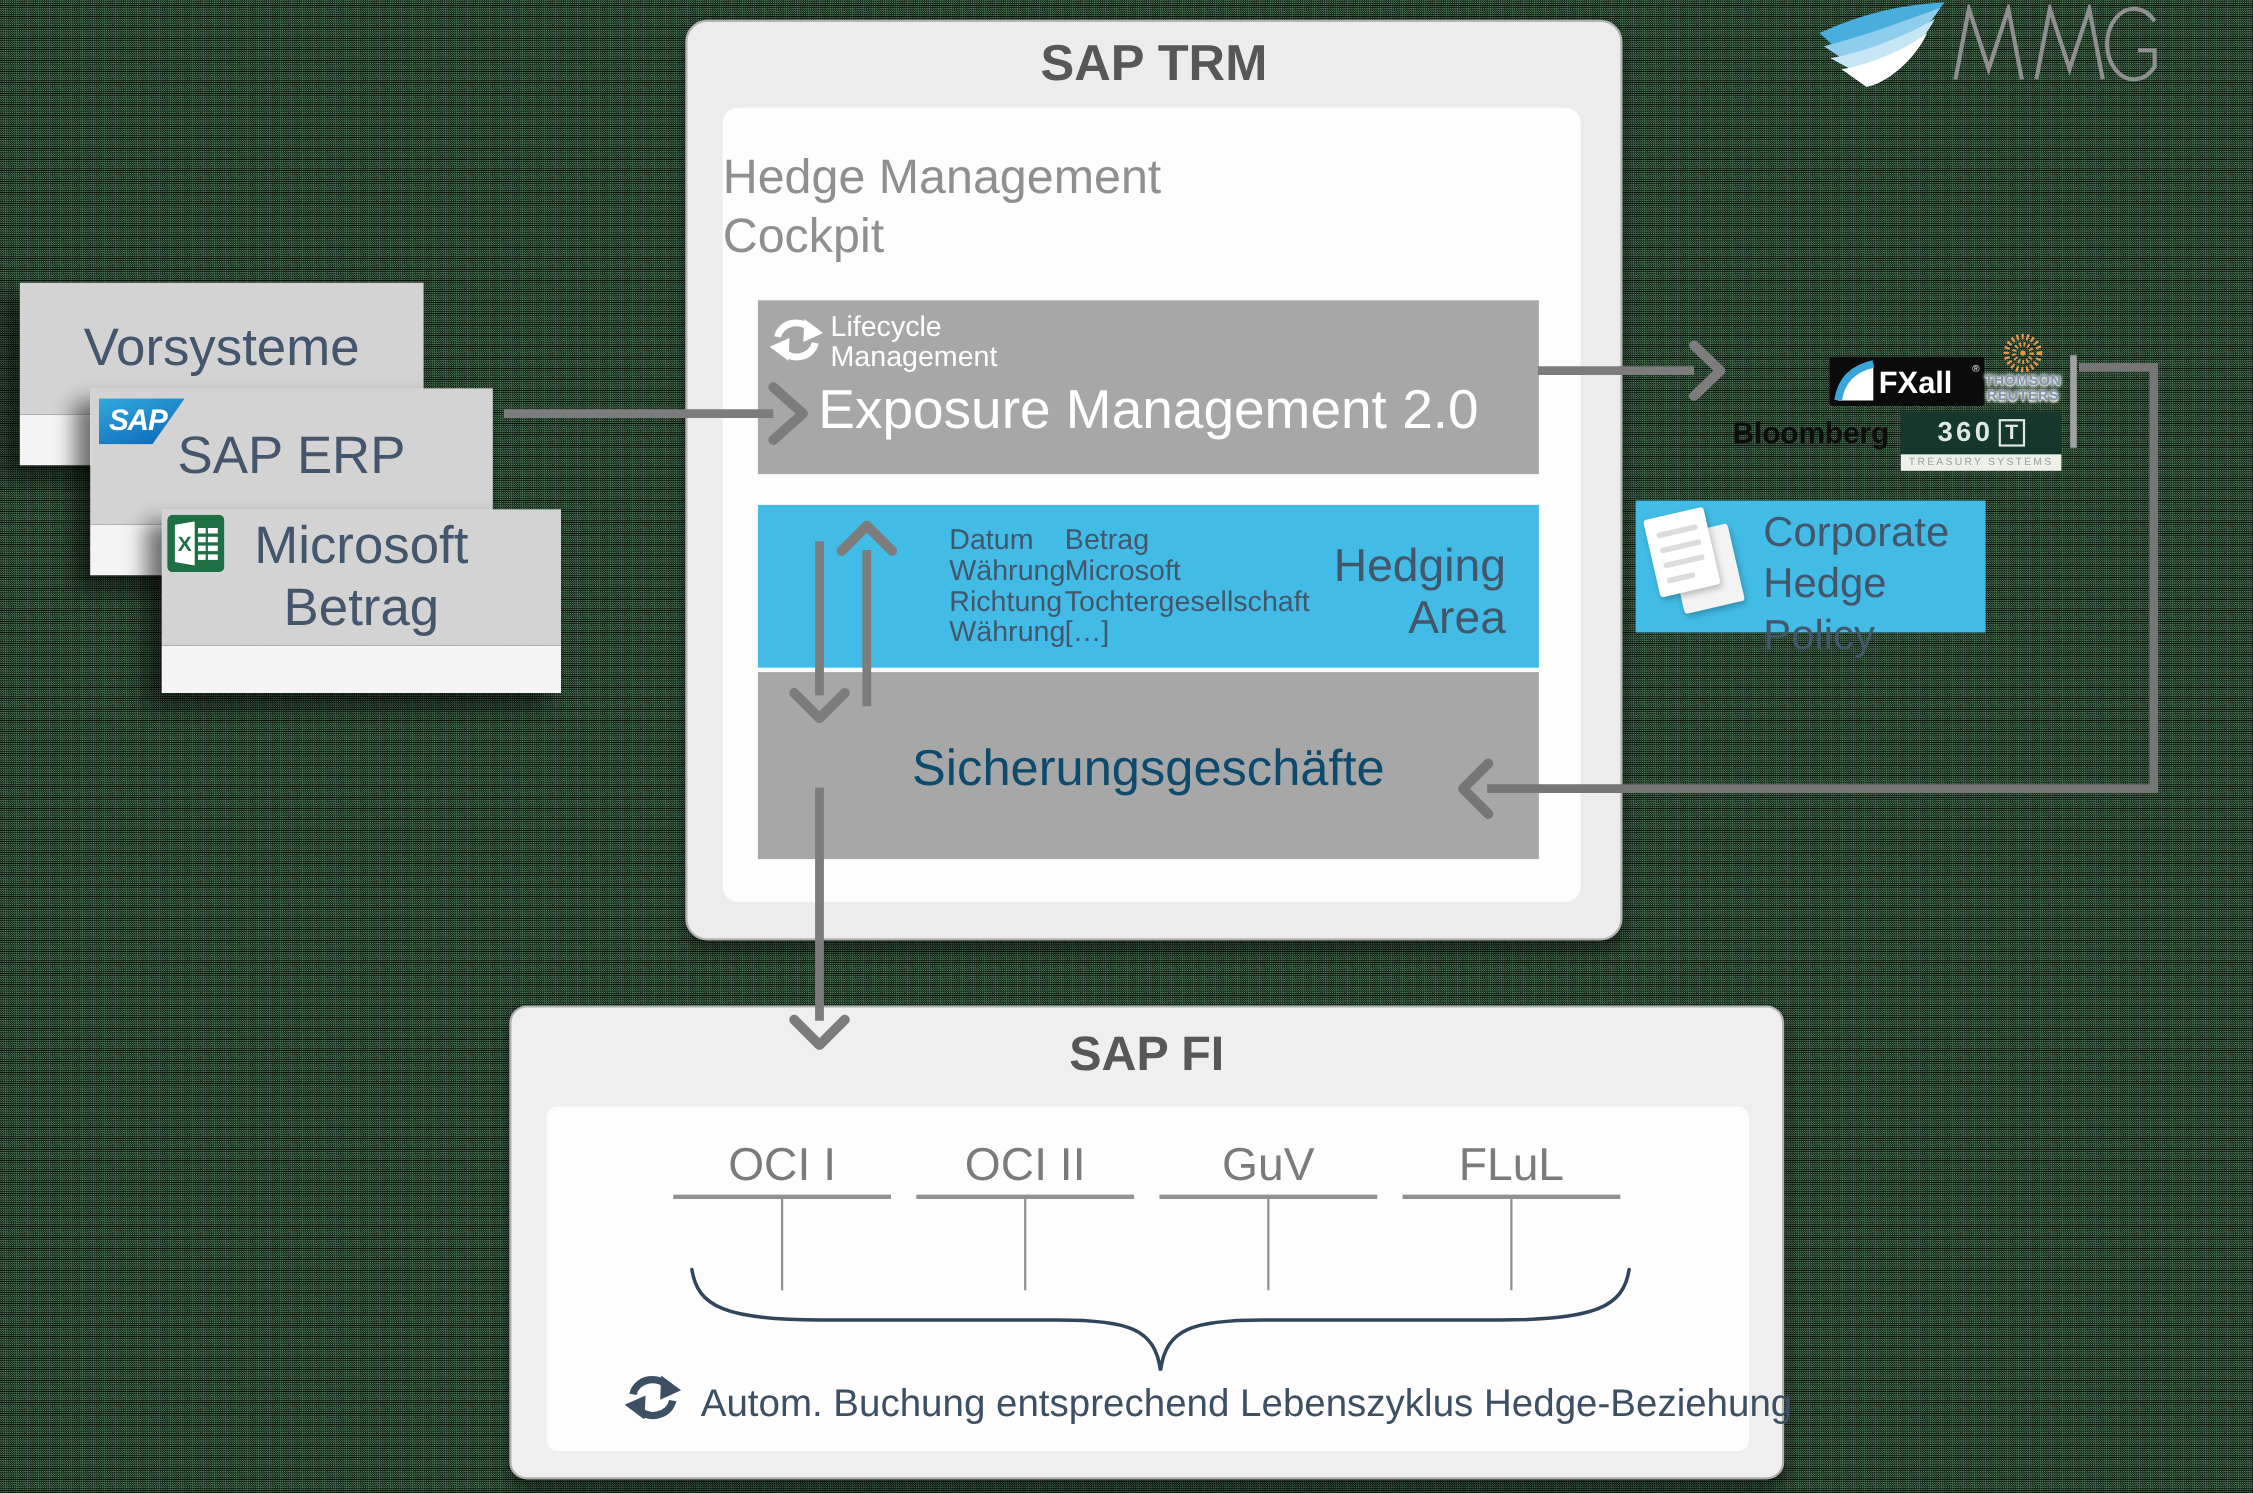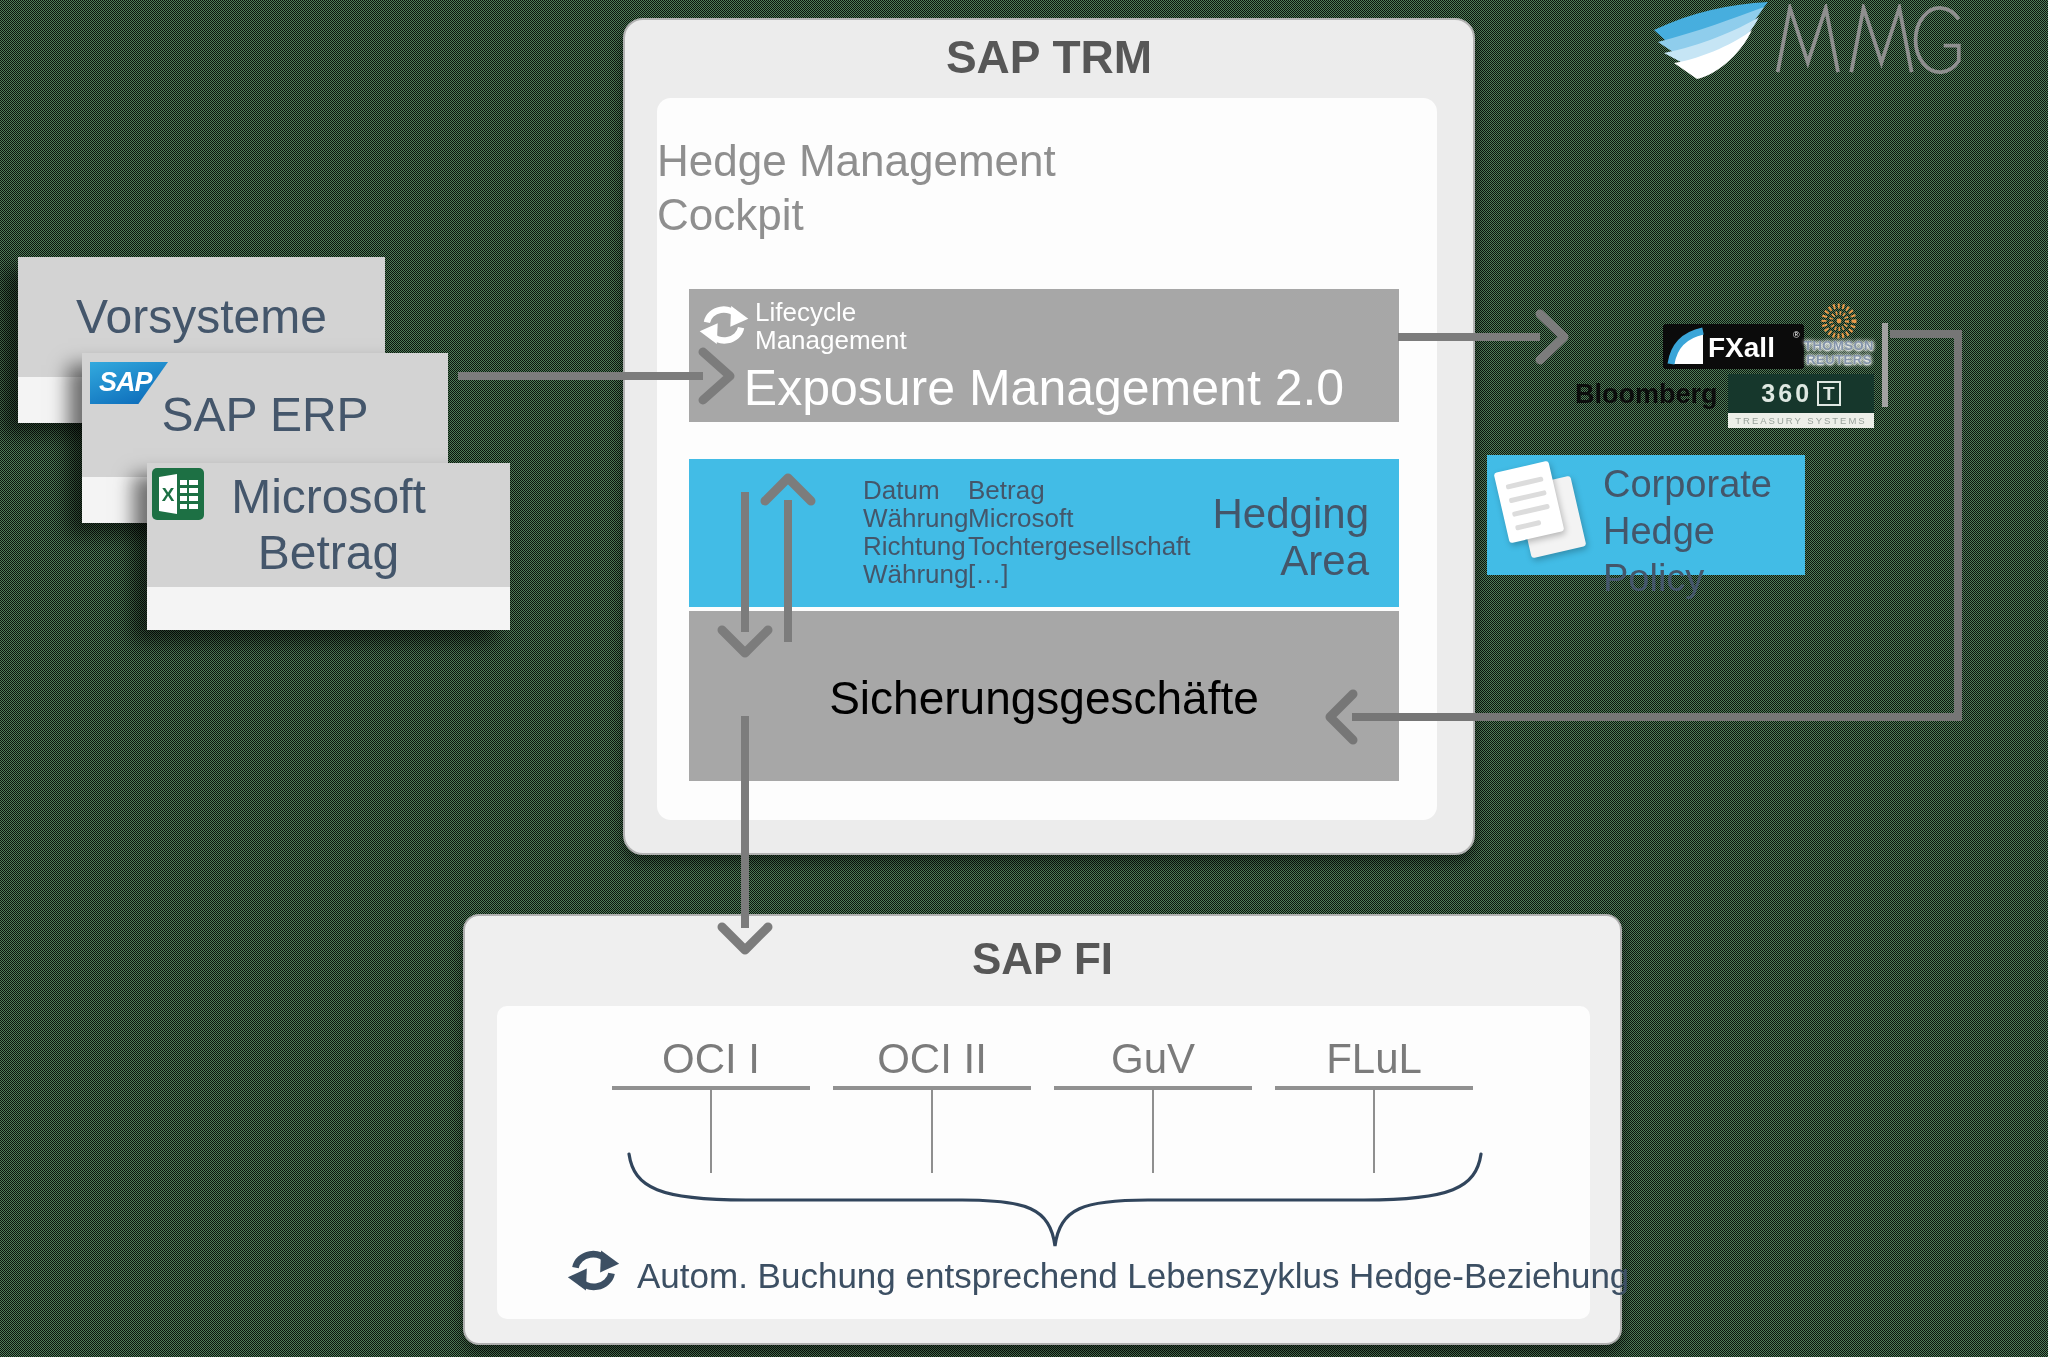--- a/index.html
+++ b/index.html
@@ -25,31 +25,31 @@
   
   .trm-box{left:623px;top:18px;width:852px;height:837px;background:#ececec;border:2px solid #b3b3b3;
     border-radius:20px;box-sizing:border-box;box-shadow:0 8px 14px rgba(0,0,0,.45);}
   .trm-title{left:623px;top:30px;width:852px;text-align:center;font-size:46px;font-weight:bold;color:#575757;}
   .trm-white{left:657px;top:98px;width:780px;height:722px;background:#fdfdfd;border-radius:14px;}
   .cockpit{left:657px;top:134px;width:780px;text-align:left;font-size:44px;line-height:54px;color:#8f8f8f;}
 
   .bar{position:absolute;left:689px;width:710px;}
   .bar-gray{background:#a7a7a7;}
   .bar-blue{background:#42bce6;}
-  .exposure-bar{top:289px;height:133px;}
+  .exposure-bar{top:273px;height:158px;}
   .lifecycle-txt{position:absolute;left:66px;top:9px;color:#fff;font-size:26px;line-height:28px;}
   .exposure-label{position:absolute;left:0;top:70px;width:100%;text-align:center;color:#fff;font-size:50px;}
   .hedging-bar{top:459px;height:148px;}
   .hedging-col{position:absolute;top:17px;color:#44566a;font-size:26px;line-height:28px;}
   .hedging-col span{display:block;}
   .col1{left:174px;}
   .col2{left:279px;}
   .hedging-label{position:absolute;right:30px;top:31px;text-align:right;color:#44566a;font-size:42px;line-height:47px;}
   .sich-bar{top:611px;height:170px;display:flex;align-items:center;justify-content:center;}
-  .sich-label{color:#000000;font-size:46px;padding-top:4px;}
+  .sich-label{color:#0c4a6e;font-size:46px;padding-top:4px;}
 
   
   .policy-box{left:1487px;top:455px;width:318px;height:120px;background:#42bce6;}
   .policy-text{position:absolute;left:116px;top:6px;color:#44566a;font-size:38px;line-height:47px;}
   .page{position:absolute;width:56px;height:72px;background:#fff;border-radius:3px;box-shadow:1px 3px 6px rgba(0,0,0,.25);transform:rotate(-13deg);}
   .page.back{left:36px;top:26px;background:#f3f3f3;}
   .page.front{left:14px;top:11px;}
   .page i{position:absolute;left:9px;height:5px;width:38px;background:#dcdcdc;border-radius:2px;}
 
   

